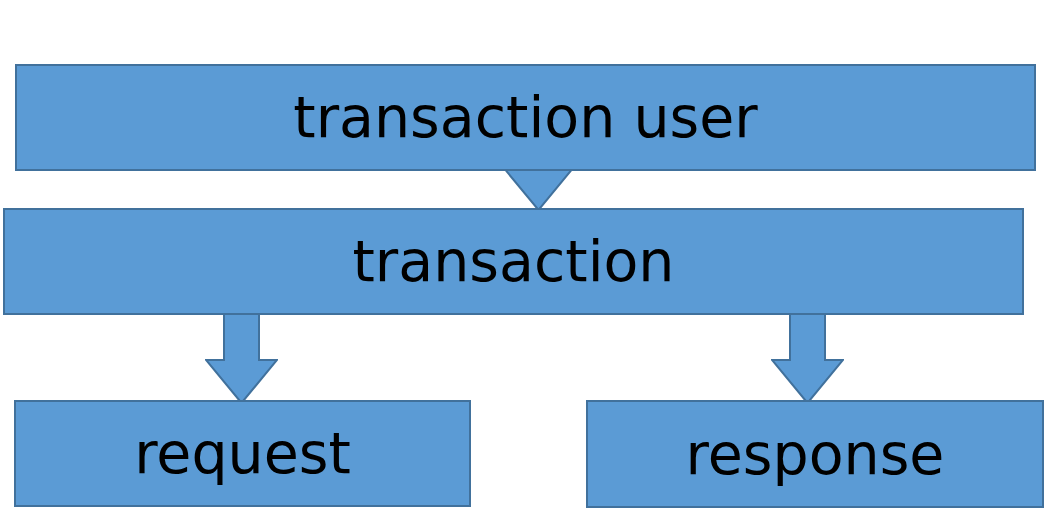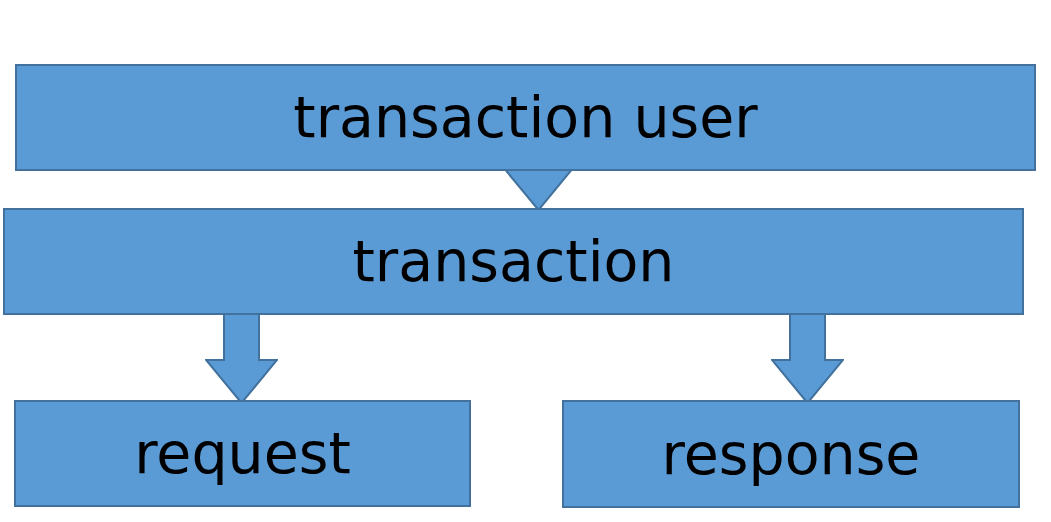--- a/index.html
+++ b/index.html
@@ -35,21 +35,21 @@
     color: #000000;
     white-space: nowrap;
     font-weight: 400;
     letter-spacing: 0px;
   }
 
   
   #node-transaction-user { left: 15px;  top: 16px;  width: 1021px; height: 107px; margin-top: 48px; }
   #node-transaction      { left: 3px;  top: 208px; width: 1021px; height: 107px; }
   #node-request          { left: 14px;  top: 400px; width: 457px;  height: 107px; }
-  #node-response         { left: 562px; top: 400px; width: 458px;  height: 108px; }
+  #node-response         { left: 586px; top: 400px; width: 458px;  height: 108px; }
 
   
   .arrow {
     position: absolute;
     z-index: 1;
   }
   .arrow svg { display: block; }
 
   #arrow-user-to-transaction      { left: 502px; top: 121px; width: 73px; height: 90px; }
   #arrow-transaction-to-request   { left: 205px; top: 313px; width: 73px; height: 91px; }

